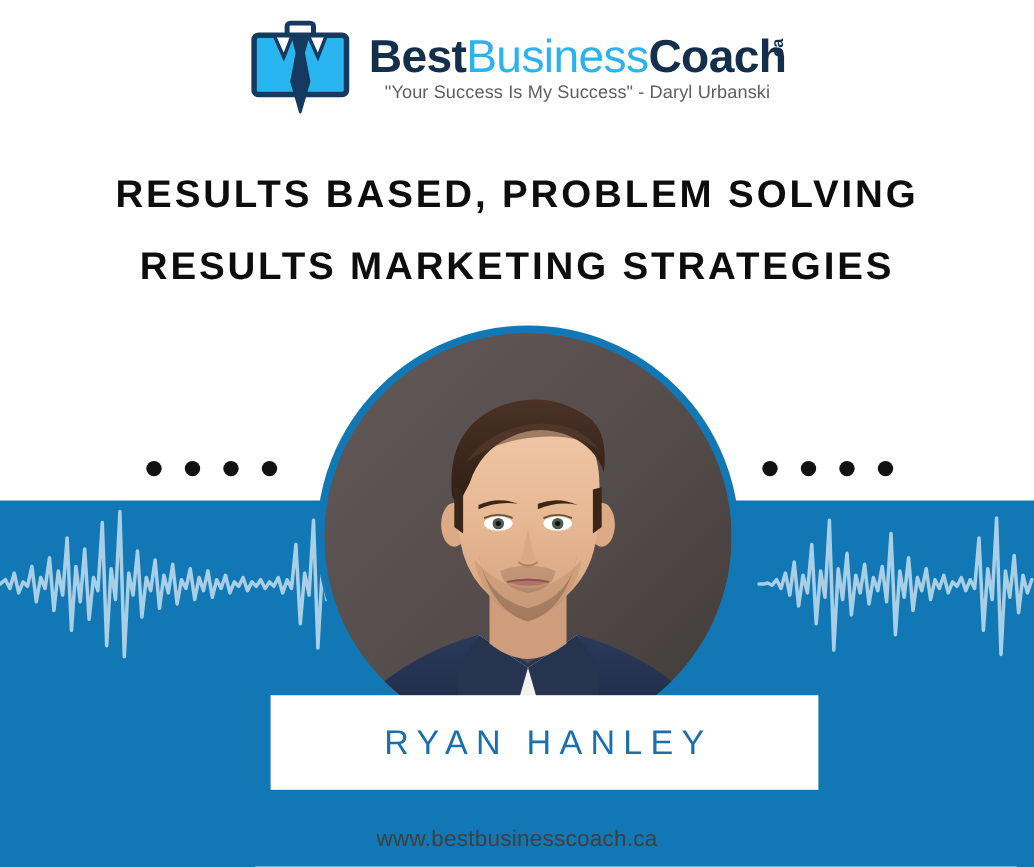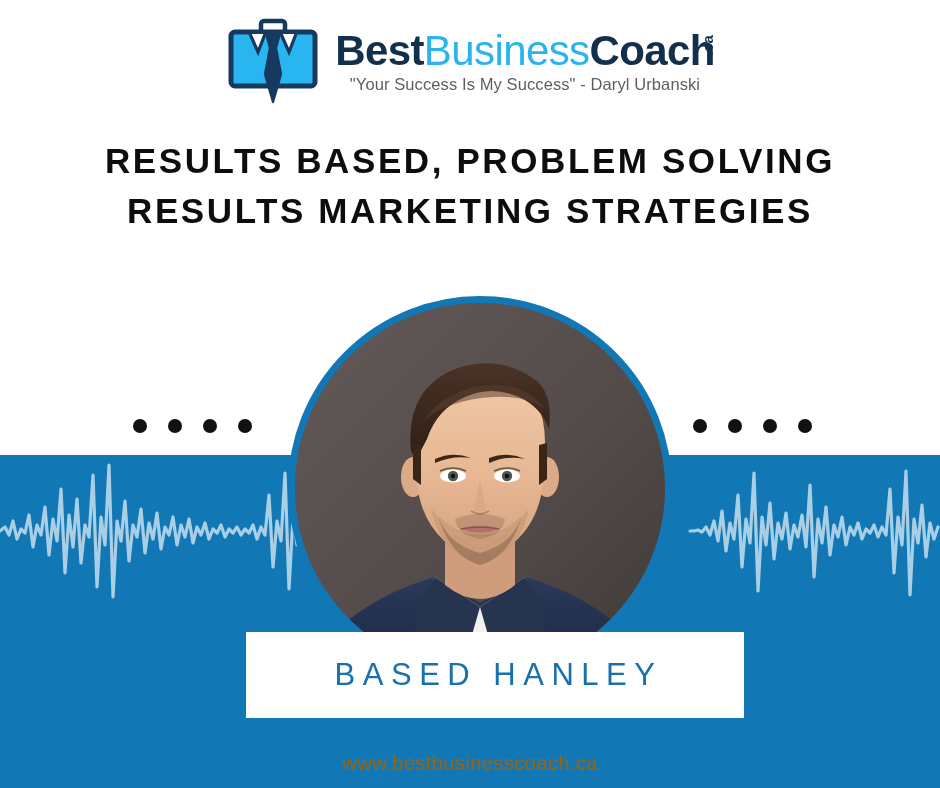--- a/index.html
+++ b/index.html
@@ -42,21 +42,21 @@
     margin-top:3px; font-size:16.5px; color:#5b5f63; white-space:nowrap;
     letter-spacing:0.1px;
   }
 
   
   .headline {
     position:absolute; left:30px; right:30px; top:136px;
     text-align:center; color:#0d0d0d;
     font-size:35px; font-weight:700; letter-spacing:2.6px; line-height:1.44;
   }
-  .headline .ln { display:block; white-space:nowrap; }
+  .headline .ln { display:block; white-space:nowrap;margin-top:16px; }
 
   
   .dots { position:absolute; top:419px; display:flex; gap:21px; }
   .dots.left  { left:133px; }
   .dots.right { left:693px; }
   .dot { width:14px; height:14px; border-radius:50%; background:#111111; }
 
   
   .portrait {
     position:absolute; left:288px; top:296px;
@@ -72,21 +72,21 @@
     background:#ffffff; display:flex; align-items:center; justify-content:center;
   }
   .name-banner .nm {
     color:#1a6fad; font-size:31px; font-weight:400; letter-spacing:7.5px;
     white-space:nowrap; padding-left:7px;
   }
 
   
   .url {
     position:absolute; left:0; right:0; top:751px; text-align:center;
-    color:#a16207; font-size:20.5px; letter-spacing:0.2px;
+    color:#404040; font-size:20.5px; letter-spacing:0.2px;
   }
 </style>
 </head>
 <body>
 
 <div id="stage">
 
   <div class="blue-band"></div>
 
   <div class="wave-layer">
@@ -233,18 +233,18 @@
       <path d="M140 200 Q150 252 185 262 Q220 252 230 200
                Q224 240 185 250 Q146 240 140 200 Z" fill="#5b4535" opacity="0.34"></path>
       <path d="M160 216 Q185 206 210 216 Q208 232 185 236 Q162 232 160 216 Z" fill="#5b4535" opacity="0.22"></path>
 
       <path d="M166 226 Q185 220 204 226 Q185 233 166 226 Z" fill="#b4706a"></path>
       <path d="M166 226 Q185 222 204 226" fill="none" stroke="#8d524c" stroke-width="1.7"></path>
     </svg>
   </div>
 
   <div class="name-banner">
-    <span class="nm">BASED HANLEY</span>
+    <span class="nm">RYAN HANLEY</span>
   </div>
 
   <div class="url">www.bestbusinesscoach.ca</div>
 
 </div>
 
 </body></html>

